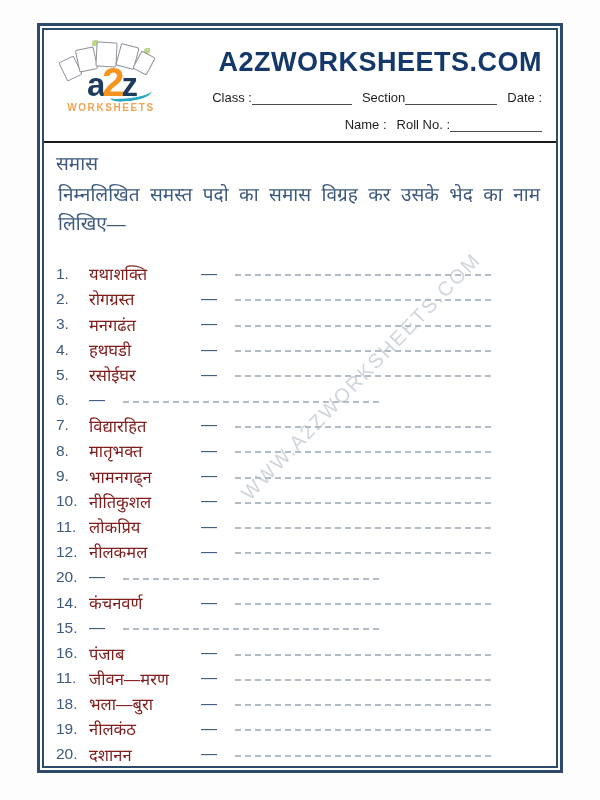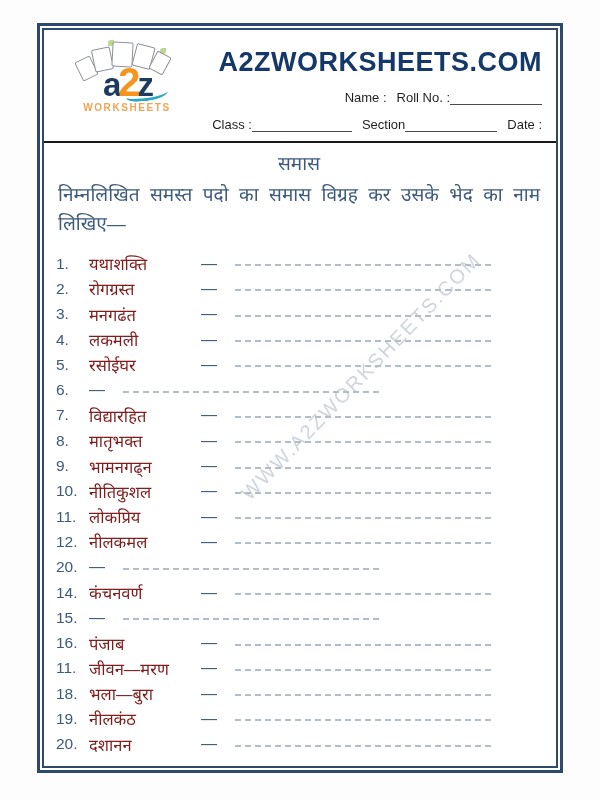--- a/index.html
+++ b/index.html
@@ -23,21 +23,21 @@
   }
   .frame-inner {
     width:100%; height:100%;
     box-sizing:border-box;
     border:2px solid #2e4a6b;
     display:flex; flex-direction:column;
     overflow:hidden;
   }
 
   
-  .header { display:flex; padding:8px 14px 0 30px; }
+  .header { display:flex; padding:8px 14px 0 14px; }
   .logo { position:relative; width:106px; height:76px; flex:none; }
   .paper {
     position:absolute; background:#fff;
     border:1.5px solid #8d9299; border-radius:2px;
   }
   .p1 { left:4px;  top:20px; width:15px; height:19px; transform:rotate(-26deg); }
   .p2 { left:19px; top:10px; width:17px; height:21px; transform:rotate(-12deg); }
   .p3 { left:38px; top:4px;  width:19px; height:23px; transform:rotate(3deg); }
   .p4 { left:60px; top:7px;  width:17px; height:21px; transform:rotate(15deg); }
   .p5 { left:78px; top:15px; width:14px; height:18px; transform:rotate(28deg); }
@@ -73,25 +73,25 @@
   .grow { flex:1; }
   .w92  { width:92px; }
   .w100 { width:100px; }
   .ml { margin-left:10px; }
 
   .separator { border-top:2px solid #1a1a1a; margin-top:9px; }
 
   
   .content { position:relative; flex:1; padding:4px 14px 0 12px; }
   .ws-title {
-    text-align:center; font-size:19px; color:#3d5a7d; margin:3px 0 5px 0;
+    font-size:19px; color:#3d5a7d; margin:3px 0 5px 0;
   }
   .instruction {
     font-size:19px; color:#3d5a7d; text-align:justify;
-    line-height:1.5; margin:0 2px 13px 2px; word-spacing:3px;
+    line-height:1.5; margin:0 2px 23px 2px; word-spacing:3px;
   }
 
   .item-row {
     display:flex; align-items:center; height:25.3px;
     position:relative; z-index:1;
   }
   .num  { width:33px;  flex:none; font-size:15.5px; color:#3d5a7d; }
   .word { width:112px; flex:none; font-size:16.5px; color:#7f1d1d; white-space:nowrap; }
   .dash { width:34px;  flex:none; font-size:16px;   color:#3d5a7d; }
   .answer-line {
@@ -123,33 +123,33 @@
           <span class="paper p4"></span>
           <span class="paper p5"></span>
           <div class="logo-text"><span>a</span><span class="ltwo">2</span><span>z</span></div>
           <div class="logo-swoosh"></div>
           <div class="logo-sub">WORKSHEETS</div>
         </div>
 
         <div class="header-right">
           <div class="site-title">A2ZWORKSHEETS.COM</div>
           <div class="form-row">
-            <span>Name :</span>
-            <span class="fline grow"></span>
-            <span class="ml">Roll No. :</span>
-            <span class="fline w92"></span>
-          </div>
-          <div class="form-row">
             <span>Class :</span>
             <span class="fline w100"></span>
             <span class="ml">Section</span>
             <span class="fline w92"></span>
             <span class="ml">Date :</span>
             <span class="fline grow"></span>
           </div>
+          <div class="form-row">
+            <span>Name :</span>
+            <span class="fline grow"></span>
+            <span class="ml">Roll No. :</span>
+            <span class="fline w92"></span>
+          </div>
         </div>
       </div>
 
       <div class="separator"></div>
 
       <div class="content">
         <div class="watermark">WWW.A2ZWORKSHEETS.COM</div>
         <div class="ws-title">समास</div>
         <p class="instruction">निम्नलिखित समस्त पदो का समास विग्रह कर उसके भेद का नाम लिखिए—</p>
         <div id="items-list">
@@ -169,21 +169,21 @@
 
   <div class="item-row">
     <span class="num">3.</span>
     <span class="word">मनगढंत</span>
     <span class="dash">—</span>
     <span class="answer-line"></span>
   </div>
 
   <div class="item-row">
     <span class="num">4.</span>
-    <span class="word">लकमली</span>
+    <span class="word">हथघडी</span>
     <span class="dash">—</span>
     <span class="answer-line"></span>
   </div>
 
   <div class="item-row">
     <span class="num">5.</span>
     <span class="word">रसोईघर</span>
     <span class="dash">—</span>
     <span class="answer-line"></span>
   </div>

